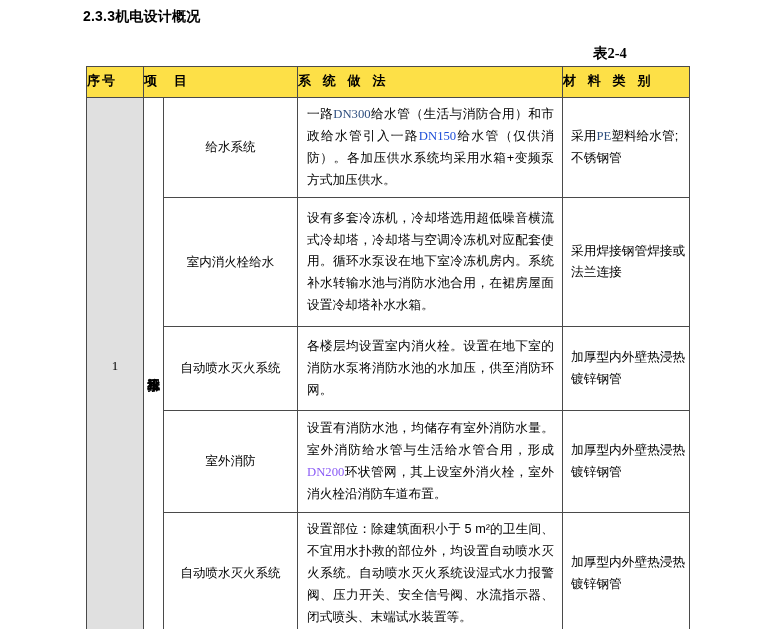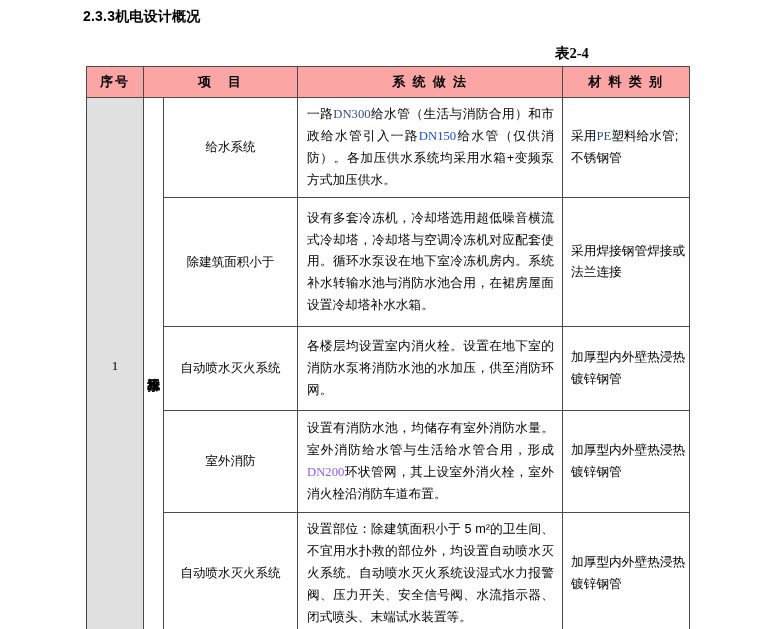--- a/index.html
+++ b/index.html
@@ -28,21 +28,21 @@
     top: 8px;
     font-family: "Liberation Sans", "DejaVu Sans", sans-serif;
     font-weight: bold;
     font-size: 14px;
     letter-spacing: 0.2px;
     white-space: nowrap;
   }
 
   .table-caption {
     position: absolute;
-    left: 555px;
+    left: 593px;
     top: 44px;
     font-family: "Liberation Serif", "DejaVu Serif", serif;
     font-weight: bold;
     font-size: 14.5px;
     white-space: nowrap;
   }
 
   .spec-table {
     position: absolute;
     left: 86px;
@@ -54,26 +54,26 @@
 
   .spec-table td, .spec-table th {
     border: 1px solid #4a4a4a;
     padding: 0;
     vertical-align: middle;
     font-size: 13px;
     line-height: 1.55;
   }
 
   thead th {
-    background: #fca5a5;
+    background: #fde047;
     height: 30px;
-    font-family: Liberation Serif, serif;
+    font-family: Liberation Mono, monospace;
     font-weight: bold;
     font-size: 15px;
-    text-align: center;
+    text-align: left;
     letter-spacing: 2px;
   }
 
   .col-seq   { width: 57px; }
   .col-grp   { width: 20px; }
   .col-item  { width: 134px; }
   .col-sys   { width: 265px; }
   .col-mat   { width: 127px; }
 
   td.seq-cell {
@@ -166,21 +166,21 @@
         <td class="seq-cell" rowspan="5">1</td>
         <td class="group-cell" rowspan="5">
           <span class="vertical-label">给排水工程</span>
         </td>
         <td class="item-cell">给水系统</td>
         <td class="sys-cell">一路<span class="dn" style="color:#2f4f7f">DN300</span>给水管（生活与消防合用）和市政给水管引入一路<span class="dn" style="color:#1d4ed8">DN150</span>给水管（仅供消防）。各加压供水系统均采用水箱+变频泵方式加压供水。</td>
         <td class="mat-cell">采用<span class="dn" style="color:#2f4f7f">PE</span>塑料给水管;不锈钢管</td>
       </tr>
 
       <tr class="r2">
-        <td class="item-cell">除建筑面积小于</td>
+        <td class="item-cell">室内消火栓给水</td>
         <td class="sys-cell">设有多套冷冻机，冷却塔选用超低噪音横流式冷却塔，冷却塔与空调冷冻机对应配套使用。循环水泵设在地下室冷冻机房内。系统补水转输水池与消防水池合用，在裙房屋面设置冷却塔补水水箱。</td>
         <td class="mat-cell">采用焊接钢管焊接或法兰连接</td>
       </tr>
 
       <tr class="r3">
         <td class="item-cell">自动喷水灭火系统</td>
         <td class="sys-cell">各楼层均设置室内消火栓。设置在地下室的消防水泵将消防水池的水加压，供至消防环网。</td>
         <td class="mat-cell">加厚型内外壁热浸热镀锌钢管</td>
       </tr>
 

